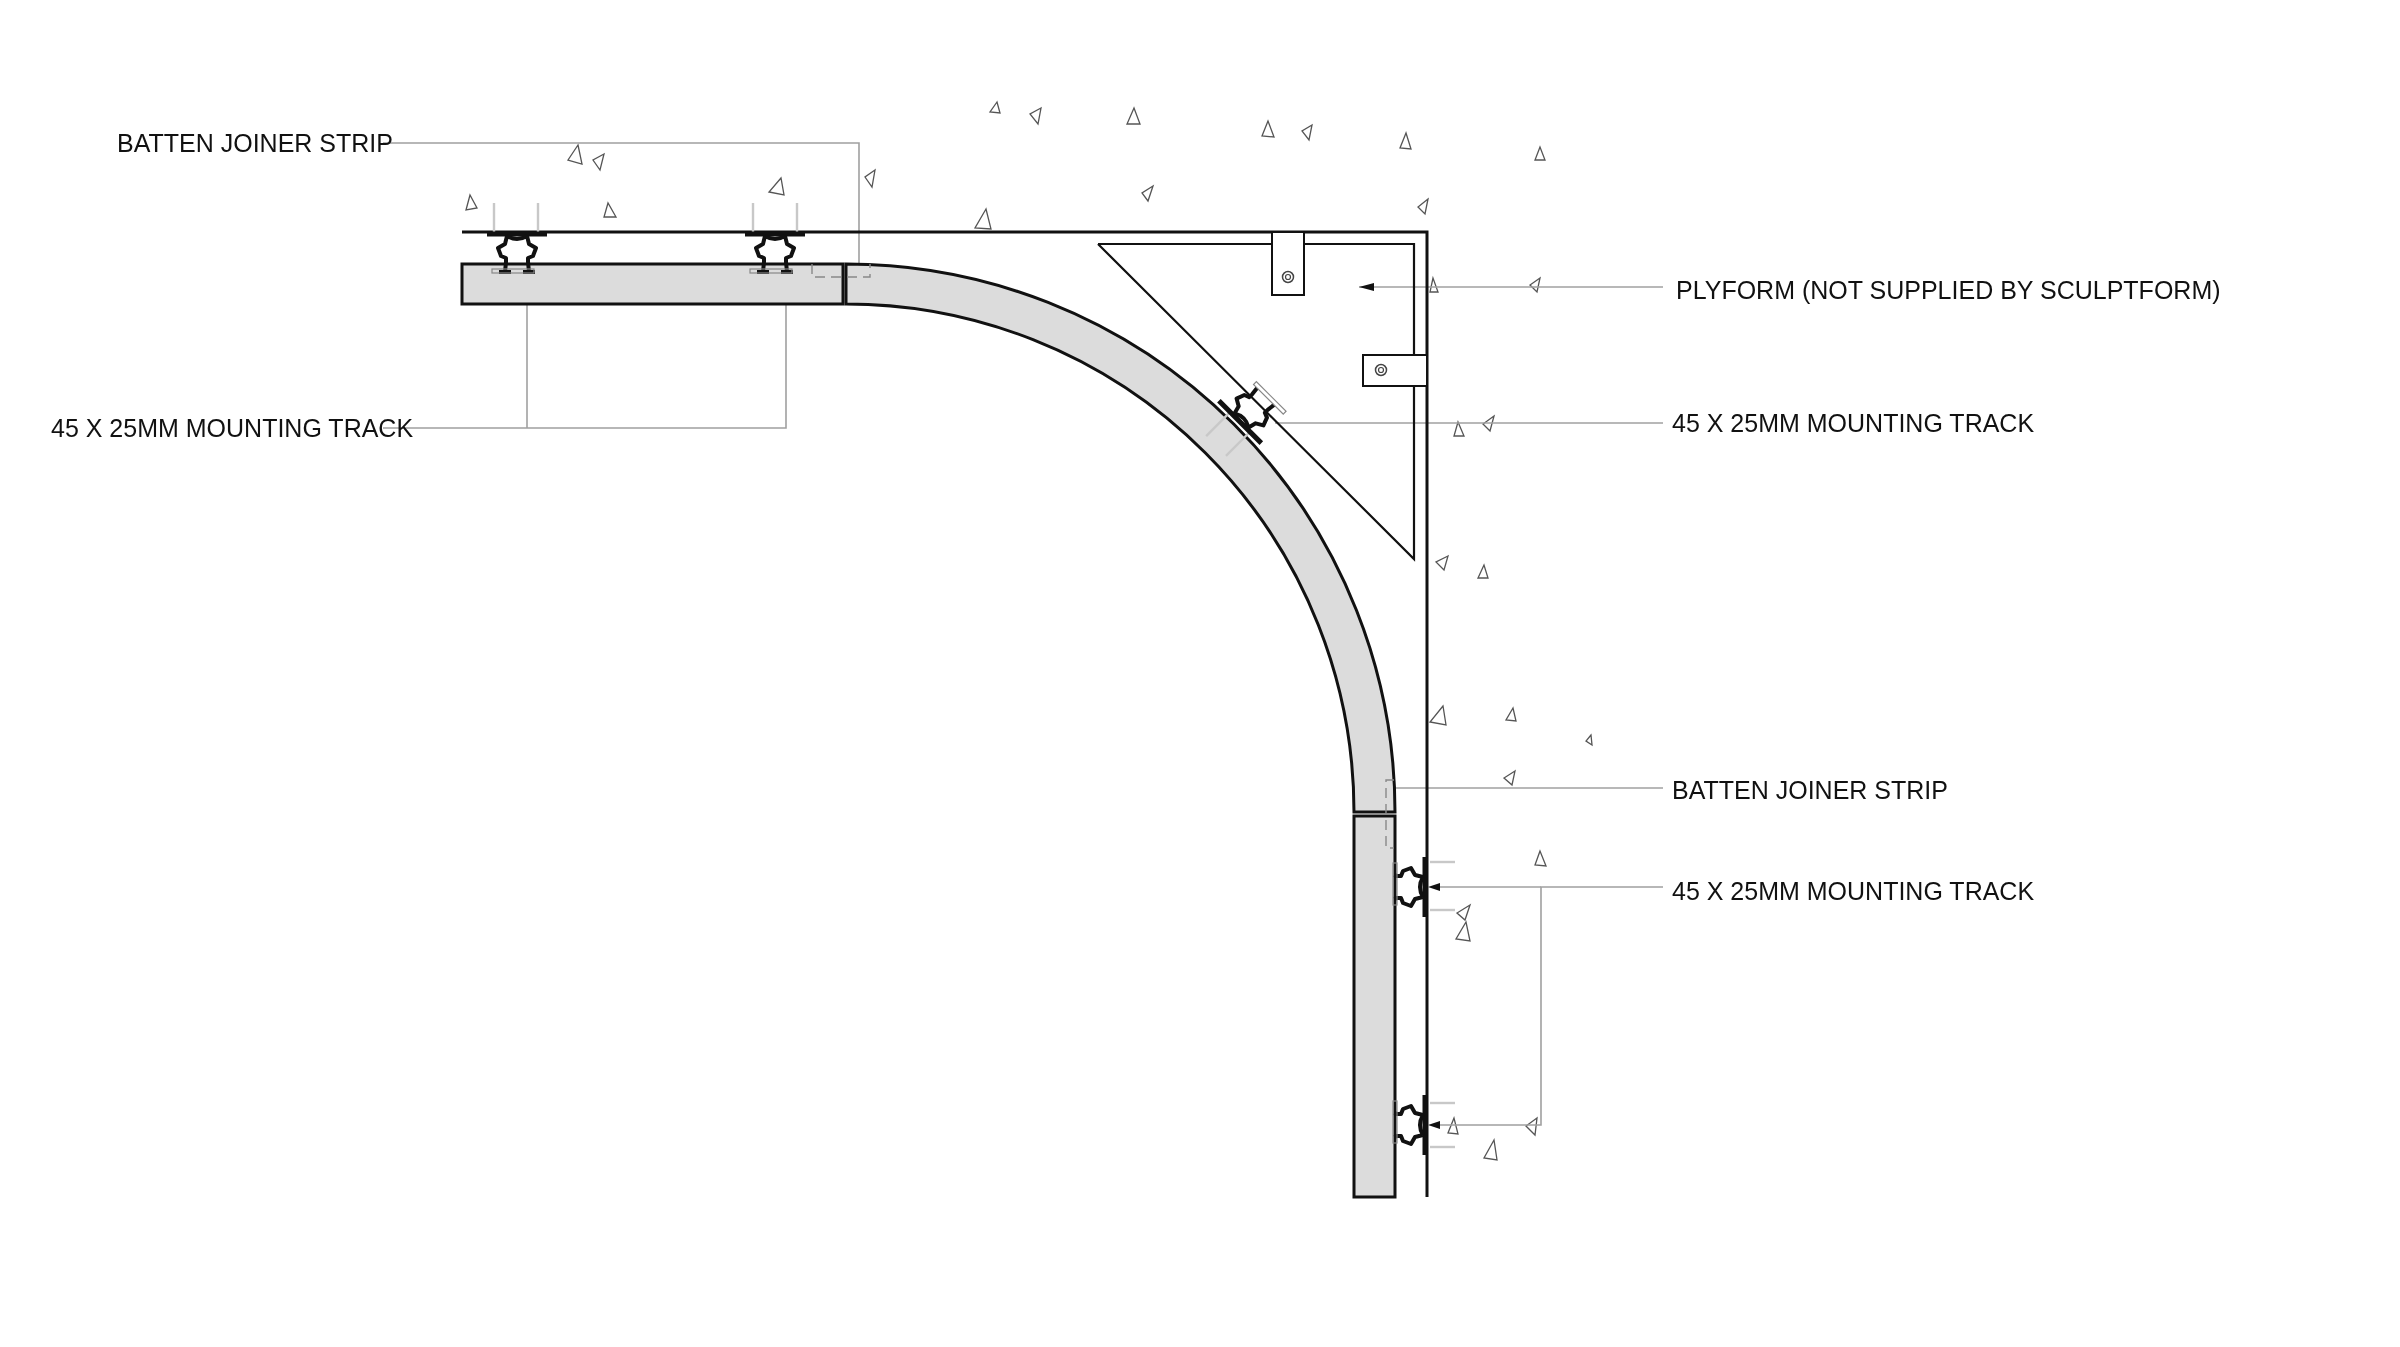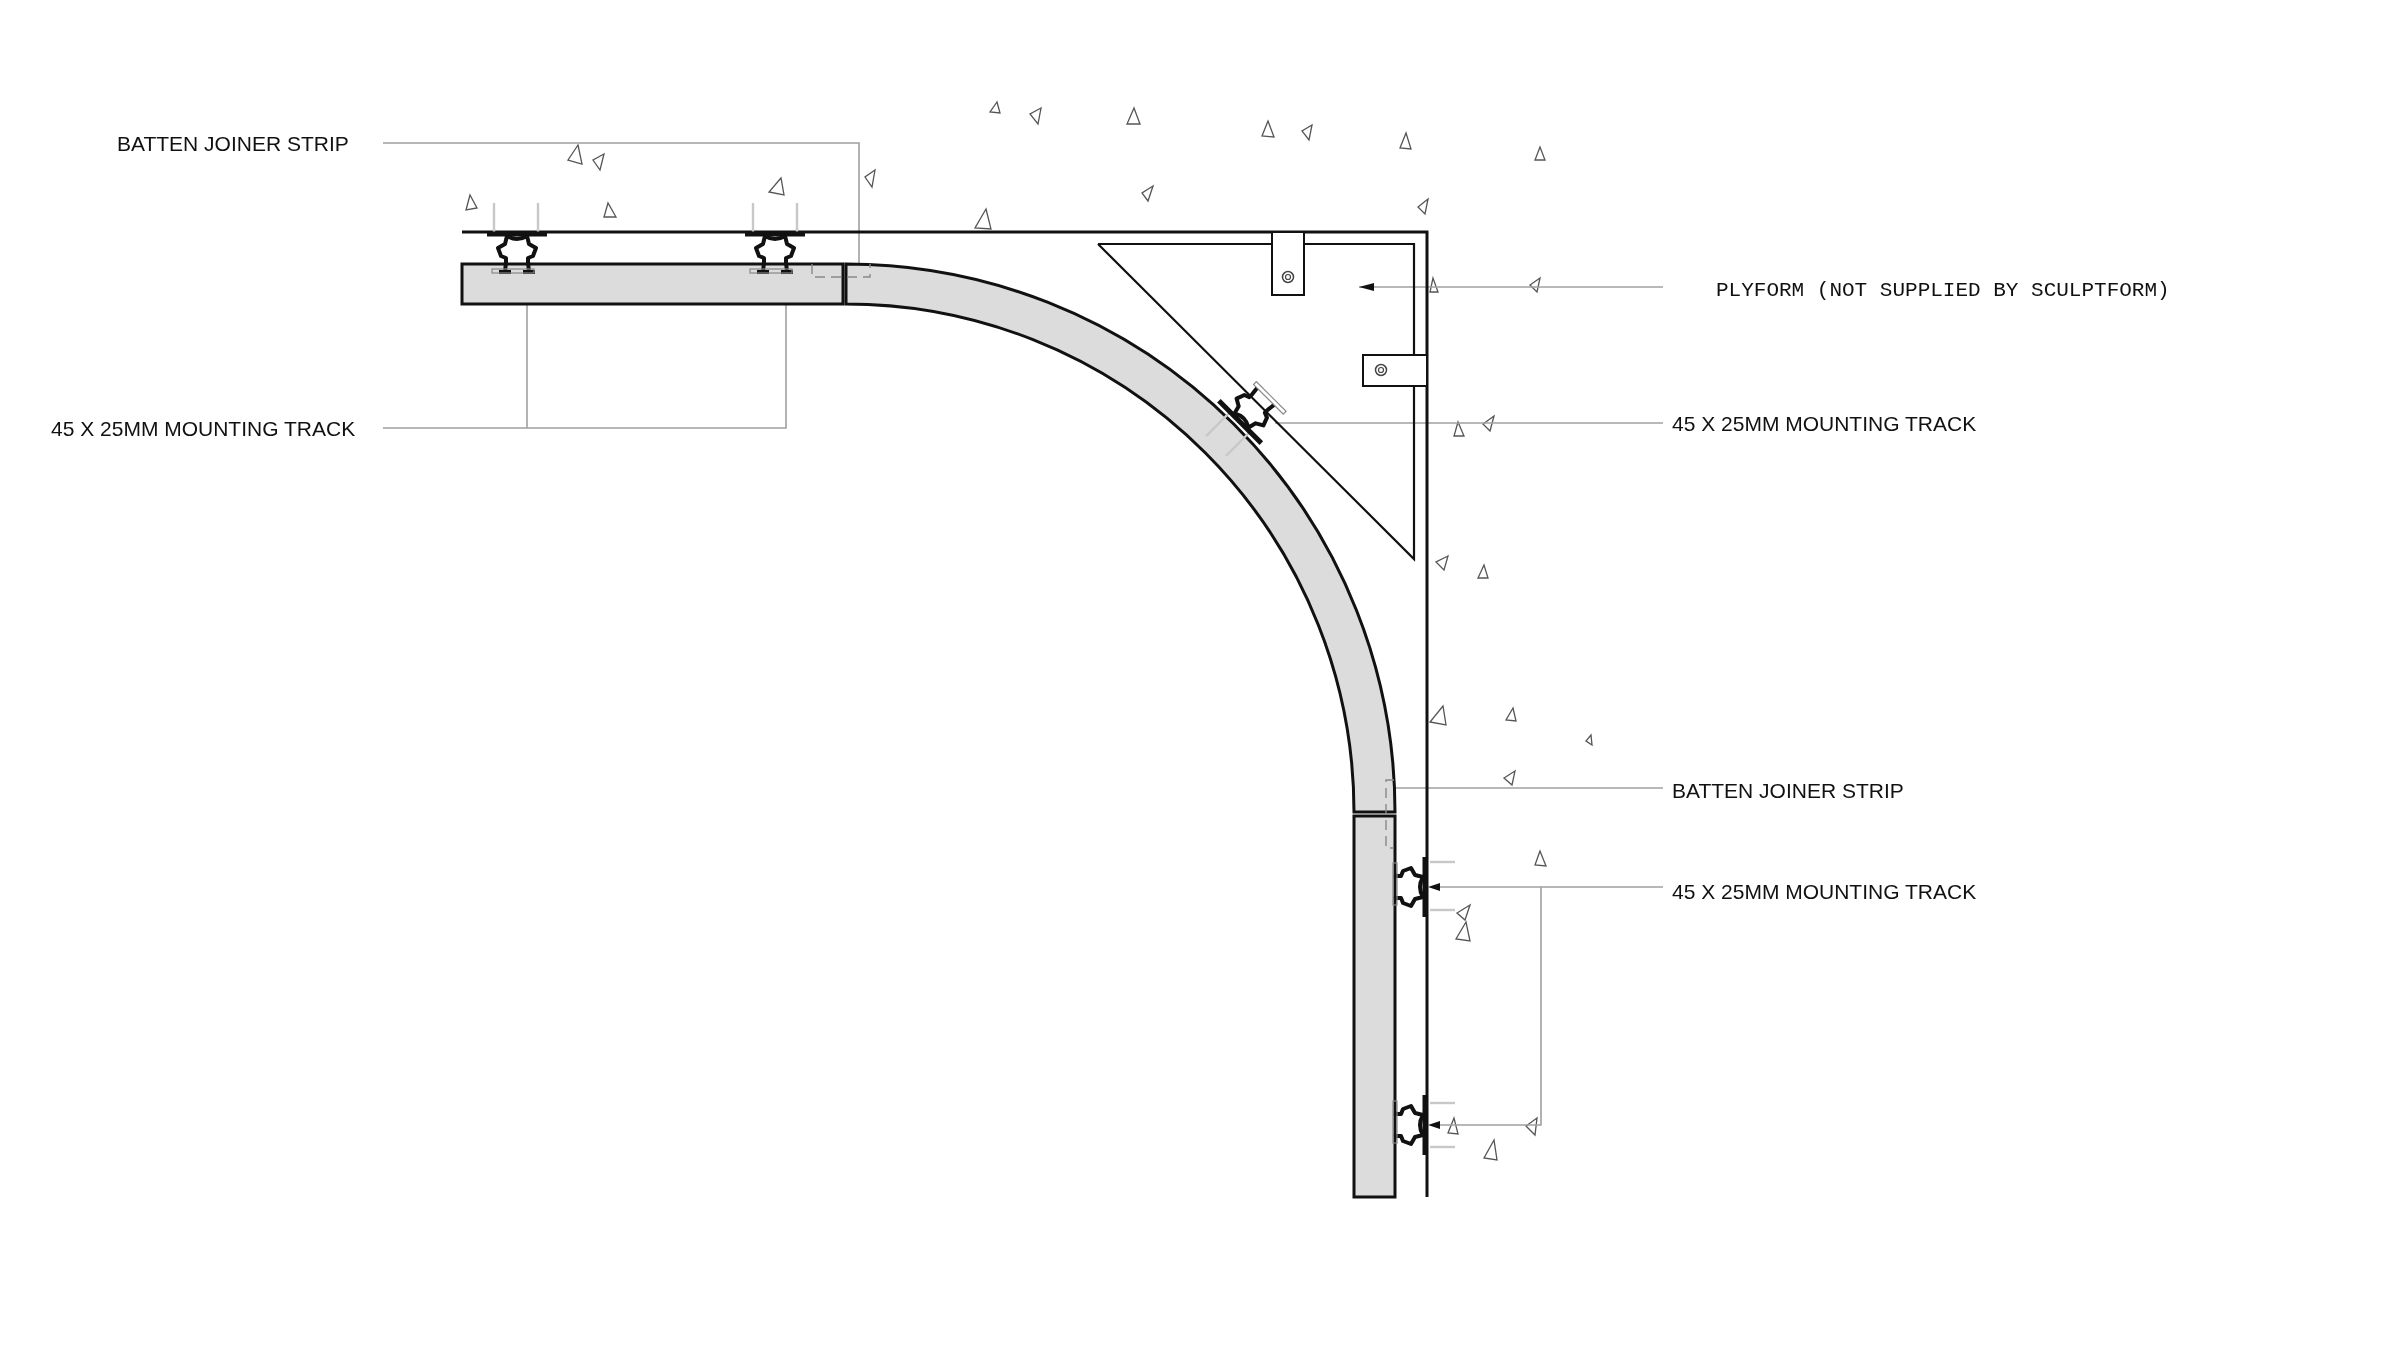--- a/index.html
+++ b/index.html
@@ -1,21 +1,21 @@
 <!DOCTYPE html>
 <html><head>
   <meta charset="utf-8">
   <style>
     html, body { margin: 0; padding: 0; background: #ffffff; }
     body { width: 2400px; height: 1347px; position: relative; overflow: hidden; }
     #drawing { position: absolute; left: 0; top: 0; width: 2400px; height: 1347px; }
     .label {
       position: absolute;
       font-family: "Liberation Sans", sans-serif;
-      font-size: 21px;
+      font-size: 25px;
       color: #111111;
       white-space: nowrap;
       line-height: 1;
       letter-spacing: 0px;
       transform: translateY(-50%);
     }
     .lead { stroke: #a0a0a0; stroke-width: 1.6; fill: none; }
     .heavy { stroke: #111111; stroke-width: 3; fill: none; }
     .med { stroke: #111111; stroke-width: 2.2; fill: none; }
     .panel { fill: #dcdcdc; stroke: #111111; stroke-width: 3; }
@@ -151,16 +151,16 @@
     <g transform="translate(1427,1125) rotate(90)">
       <line x1="-30" y1="2" x2="30" y2="2" stroke="#111" stroke-width="5"></line>
       <path class="track" d="M-10,4 L-12,12 L-19,16 L-16,24 L-11,26 L-11,30 L-12,33 M10,4 L12,12 L19,16 L16,24 L11,26 L11,30 L12,33 M-10,4 Q0,10 10,4"></path>
       <rect x="-24" y="30" width="42" height="4" fill="none" stroke="#888" stroke-width="1.2"></rect>
     </g>
   </g>
 </svg>
 
 <div class="label" style="left:117px; top:143px;">BATTEN JOINER STRIP</div>
 <div class="label" style="left:51px; top:428px;">45 X 25MM MOUNTING TRACK</div>
-<div class="label" style="left:1716px; top:290px;font-family:Liberation Mono, monospace;">PLYFORM (NOT SUPPLIED BY SCULPTFORM)</div>
+<div class="label" style="left:1676px; top:290px;">PLYFORM (NOT SUPPLIED BY SCULPTFORM)</div>
 <div class="label" style="left:1672px; top:423px;">45 X 25MM MOUNTING TRACK</div>
 <div class="label" style="left:1672px; top:790px;">BATTEN JOINER STRIP</div>
 <div class="label" style="left:1672px; top:891px;">45 X 25MM MOUNTING TRACK</div>
 
 </body></html>

